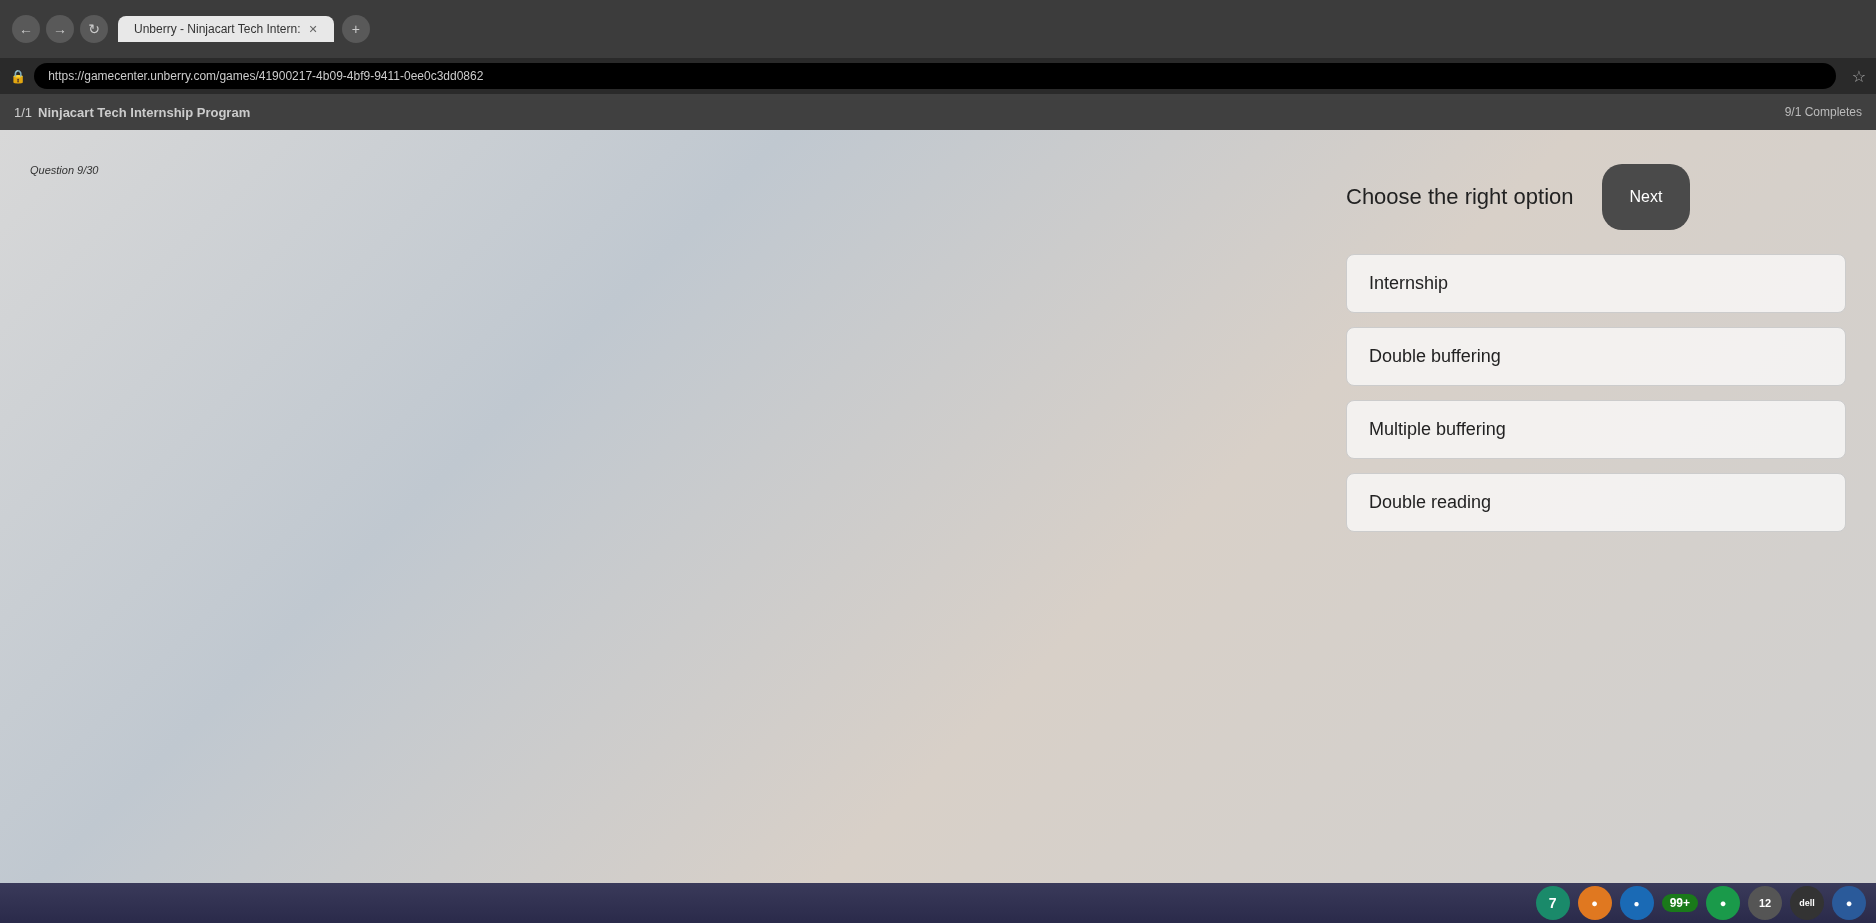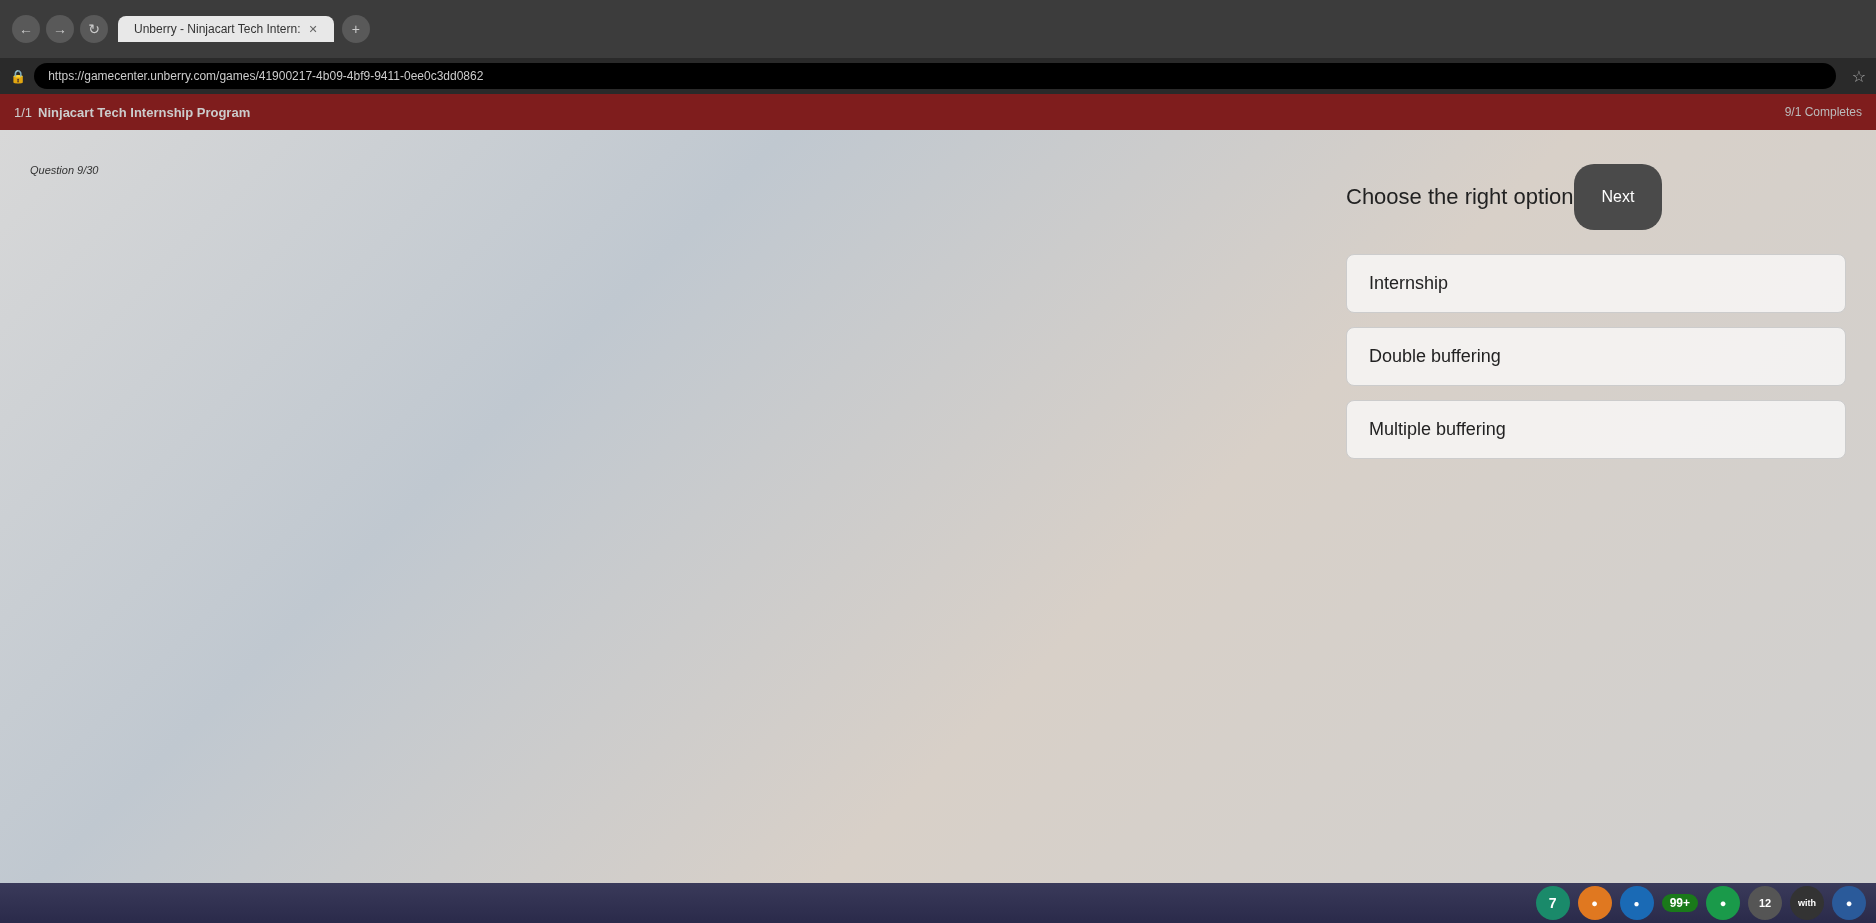--- a/index.html
+++ b/index.html
@@ -90,21 +90,21 @@
       display: flex;
       align-items: center;
       padding: 0 14px;
       gap: 8px;
       color: #ccc;
       font-size: 12px;
     }
 
     .page-tab-area {
       width: 100%;
-      background: #7f1d1d;
+      background: #404040;
       height: 36px;
       display: flex;
       align-items: center;
       padding: 0 14px;
     }
 
     .progress-indicator {
       margin-left: auto;
       color: #bbb;
       font-size: 12px;
@@ -151,21 +151,21 @@
 
     .answer-section {
       width: 500px;
       padding-top: 10px;
       flex-shrink: 0;
     }
 
     .answer-header {
       display: flex;
       align-items: center;
-      gap: 0;
+      gap: 28px;
       margin-bottom: 24px;
     }
 
     .choose-label {
       font-size: 22px;
       color: #222;
       font-weight: 500;
     }
 
     .next-btn {
@@ -281,27 +281,30 @@
 
     <button class="option-btn">
       <span>Internship</span>
     </button>
     <button class="option-btn">
       <span>Double buffering</span>
     </button>
     <button class="option-btn">
       <span>Multiple buffering</span>
     </button>
+    <button class="option-btn">
+      <span>Double reading</span>
+    </button>
   </div>
 </div>
 
 <div class="taskbar">
   <div class="taskbar-circle circle-teal" style="font-size:14px;">7</div>
   <div class="taskbar-circle" style="background:#e07820;">●</div>
   <div class="taskbar-circle circle-blue" style="font-size:10px;">●</div>
   <div class="taskbar-badge">99+</div>
   <div class="taskbar-circle" style="background:#1a9a4a;">●</div>
   <div class="taskbar-circle" style="background:#555;">
     <span>12</span>
   </div>
-  <div class="taskbar-circle circle-dark" style="font-size:9px;">with</div>
+  <div class="taskbar-circle circle-dark" style="font-size:9px;">dell</div>
   <div class="taskbar-circle" style="background:#2a5a9a;">●</div>
 </div>
 
 </body></html>

